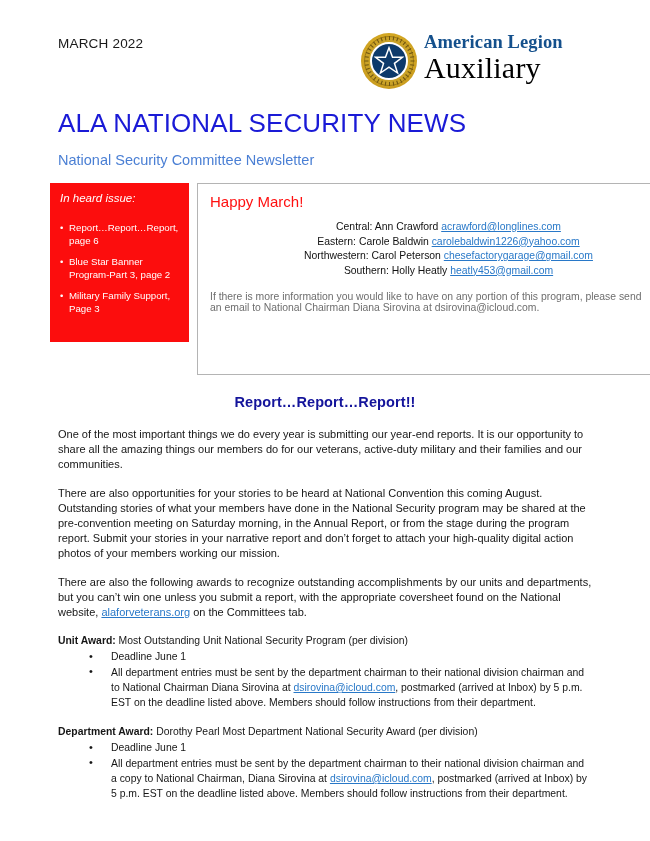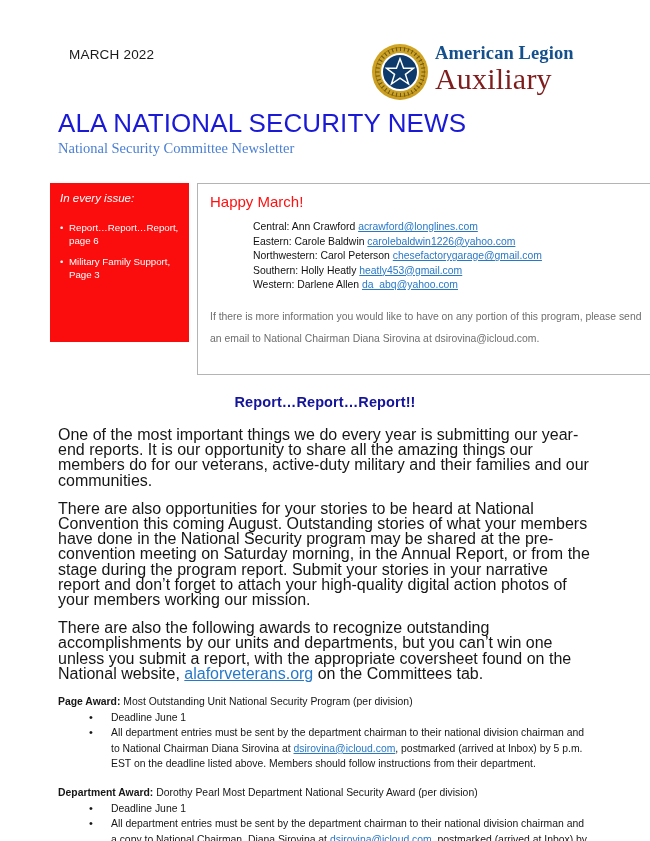--- a/index.html
+++ b/index.html
@@ -15,21 +15,21 @@
     color: #000000;
     overflow: hidden;
   }
 
   
   .page {
     position: relative;
     width: 650px;
     height: 841px;
     box-sizing: border-box;
-    padding: 11px;
+    padding: 0;
   }
   .header-row {
     position: relative;
     height: 82px;
   }
   .issue-date {
     position: absolute;
     left: 58px;
     top: 36px;
     font-family: "Liberation Sans", sans-serif;
@@ -96,41 +96,41 @@
     font-weight: bold;
     font-size: 18.5px;
     color: #14508c;
     letter-spacing: 0.1px;
     display: block;
   }
   .logo-line2 {
     font-family: "Liberation Serif", serif;
     font-weight: normal;
     font-size: 30px;
-    color: #7f1d1d;
+    color: #000000;
     display: block;
     margin-top: 1px;
     letter-spacing: 0.2px;
   }
 
   
   .doc-title {
     position: absolute;
     left: 58px;
     top: 108px;
     font-family: "Liberation Sans", sans-serif;
     font-size: 26px;
     color: #1a1ad6;
     letter-spacing: 0.1px;
   }
   .doc-subtitle {
     position: absolute;
     left: 58px;
-    top: 140px;
-    font-family: Liberation Serif, serif;
+    top: 152px;
+    font-family: Liberation Sans, sans-serif;
     font-size: 14.5px;
     color: #4a7fd4;
   }
 
   
   .issue-box {
     position: absolute;
     left: 50px;
     top: 183px;
     width: 139px;
@@ -189,32 +189,33 @@
   .contact-lead {
     font-family: "Liberation Sans", sans-serif;
     font-size: 10.4px;
     color: #1d1d1d;
     margin: 0 0 11px 0;
     line-height: 14px;
   }
   .contact-list {
     margin: 0 0 13px 0;
     padding-left: 43px;
+    text-align: center;
   }
   .contact-list .c-line {
     font-family: "Liberation Sans", sans-serif;
     font-size: 10.4px;
     line-height: 14.5px;
     color: #111111;
     white-space: nowrap;
   }
   .contact-note {
     font-family: "Liberation Sans", sans-serif;
     font-size: 10.4px;
-    line-height: 22px;
+    line-height: 11px;
     color: #6e6e6e;
     margin: 0;
   }
   a.email-link, a.web-link {
     color: #2878c8;
     text-decoration: underline;
   }
 
   
   .report-heading {
@@ -230,21 +231,21 @@
     letter-spacing: 0.1px;
   }
   .body-wrap {
     position: absolute;
     left: 58px;
     top: 427px;
     width: 534px;
   }
   .body-wrap p {
     font-family: "Liberation Sans", sans-serif;
-    font-size: 16px;
+    font-size: 11px;
     line-height: 15.2px;
     color: #161616;
     margin: 0 0 13px 0;
     text-align: left;
   }
   .award-head {
     font-family: "Liberation Sans", sans-serif;
     font-size: 10.4px;
     line-height: 15.2px;
     color: #161616;
@@ -331,23 +332,24 @@
         <span class="logo-line1">American Legion</span>
         <span class="logo-line2">Auxiliary</span>
       </div>
     </div>
   </div>
 
   <div class="doc-title">ALA NATIONAL SECURITY NEWS</div>
   <div class="doc-subtitle">National Security Committee Newsletter</div>
 
   <div class="issue-box">
-    <div class="issue-box-title">In every issue:</div>
+    <div class="issue-box-title">In heard issue:</div>
     <ul class="issue-list">
       <li>Report…Report…Report, page 6</li>
+      <li>Blue Star Banner Program-Part 3, page 2</li>
       <li>Military Family Support, Page 3</li>
     </ul>
   </div>
 
   <div class="contact-box">
     <div class="happy-heading">Happy March!</div>
 
     <div class="contact-list">
       <div class="c-line">
         <span>Central: Ann Crawford</span>
@@ -358,39 +360,35 @@
         <a class="email-link" href="#">carolebaldwin1226@yahoo.com</a>
       </div>
       <div class="c-line">
         <span>Northwestern: Carol Peterson</span>
         <a class="email-link" href="#">chesefactorygarage@gmail.com</a>
       </div>
       <div class="c-line">
         <span>Southern: Holly Heatly</span>
         <a class="email-link" href="#">heatly453@gmail.com</a>
       </div>
-      <div class="c-line">
-        <span>Western: Darlene Allen</span>
-        <a class="email-link" href="#">da_abq@yahoo.com</a>
-      </div>
     </div>
 
     <p class="contact-note">If there is more information you would like to have on any portion of this program, please send an email to National Chairman Diana Sirovina at dsirovina@icloud.com.</p>
   </div>
 
   <div class="report-heading">Report…Report…Report!!</div>
 
   <div class="body-wrap">
 
     <p>One of the most important things we do every year is submitting our year-end reports. It is our opportunity to share all the amazing things our members do for our veterans, active-duty military and their families and our communities.</p>
     <p>There are also opportunities for your stories to be heard at National Convention this coming August. Outstanding stories of what your members have done in the National Security program may be shared at the pre-convention meeting on Saturday morning, in the Annual Report, or from the stage during the program report. Submit your stories in your narrative report and don’t forget to attach your high-quality digital action photos of your members working our mission.</p>
 
     <p><span>There are also the following awards to recognize outstanding accomplishments by our units and departments, but you can’t win one unless you submit a report, with the appropriate coversheet found on the National website, </span><a class="web-link" href="#">alaforveterans.org</a><span> on the Committees tab.</span></p>
 
-    <div class="award-head"><b>Page Award:</b><span> Most Outstanding Unit National Security Program (per division)</span></div>
+    <div class="award-head"><b>Unit Award:</b><span> Most Outstanding Unit National Security Program (per division)</span></div>
     <ul class="award-list">
       <li>Deadline June 1</li>
       <li><span>All department entries must be sent by the department chairman to their national division chairman and to National Chairman Diana Sirovina at </span><a class="email-link" href="#">dsirovina@icloud.com</a><span>, postmarked (arrived at Inbox) by 5 p.m. EST on the deadline listed above. Members should follow instructions from their department.</span></li>
     </ul>
 
     <div class="award-head"><b>Department Award:</b><span> Dorothy Pearl Most Department National Security Award (per division)</span></div>
     <ul class="award-list">
       <li>Deadline June 1</li>
       <li><span>All department entries must be sent by the department chairman to their national division chairman and a copy to National Chairman, Diana Sirovina at </span><a class="email-link" href="#">dsirovina@icloud.com</a><span>, postmarked (arrived at Inbox) by 5 p.m. EST on the deadline listed above. Members should follow instructions from their department.</span></li>
     </ul>

